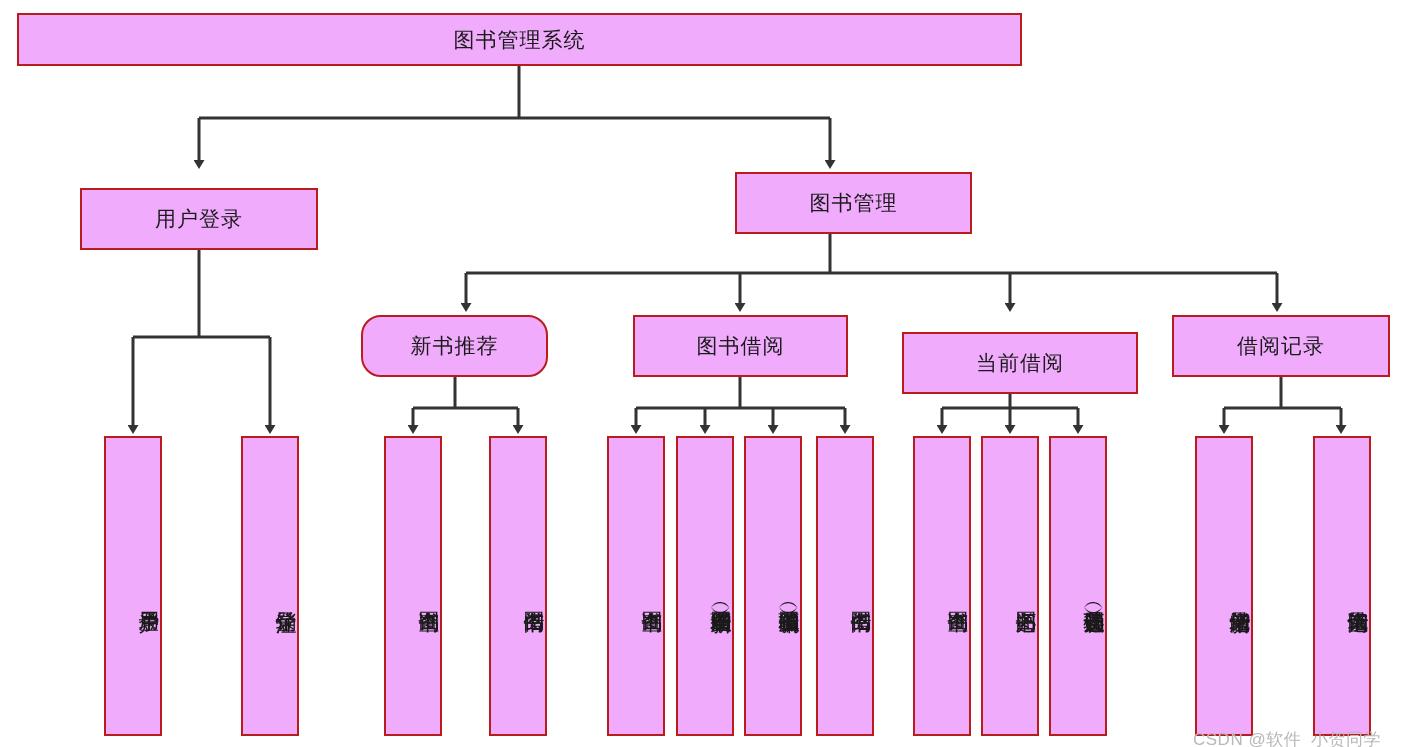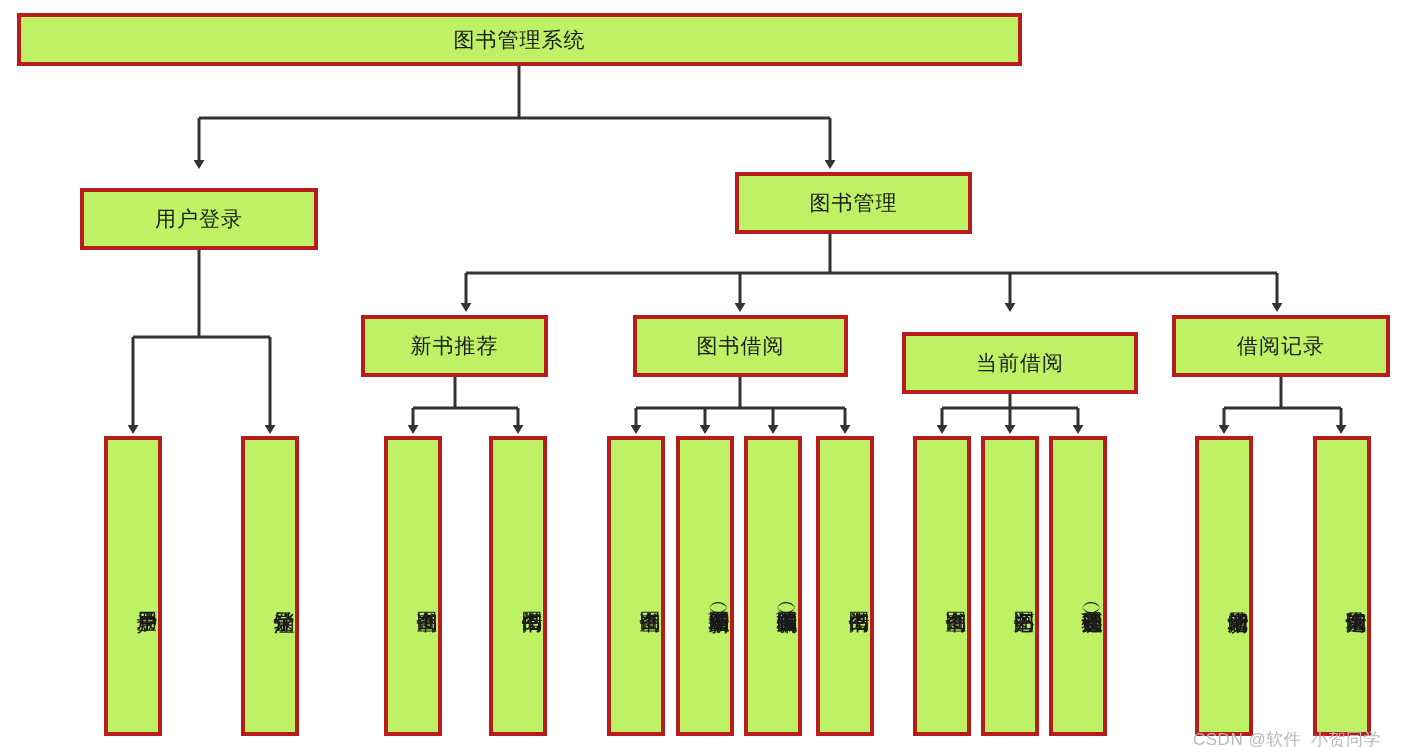--- a/index.html
+++ b/index.html
@@ -22,22 +22,22 @@
     position: absolute;
     left: 0;
     top: 0;
     width: 1405px;
     height: 747px;
     pointer-events: none;
   }
   .node {
     position: absolute;
     box-sizing: border-box;
-    border: 4px solid #b91c1c;
-    background: #bef264;
+    border: 2px solid #b91c1c;
+    background: #f0abfc;
     display: flex;
     align-items: center;
     justify-content: center;
     color: #1a1a1a;
     z-index: 2;
   }
   .node.horiz {
     font-size: 21px;
     letter-spacing: 1px;
   }
@@ -136,21 +136,21 @@
     <span>图书管理系统</span>
   </div>
 
   <div class="node horiz" style="left:80px; top:188px; width:238px; height:62px;">
     <span>用户登录</span>
   </div>
   <div class="node horiz" style="left:711px; top:172px; width:237px; height:62px;margin-left:24px;">
     <span>图书管理</span>
   </div>
 
-  <div class="node horiz" style="left:361px; top:315px; width:187px; height:62px;">
+  <div class="node horiz" style="left:361px; top:315px; width:187px; height:62px;border-radius:20px;">
     <span>新书推荐</span>
   </div>
   <div class="node horiz" style="left:633px; top:315px; width:215px; height:62px;">
     <span>图书借阅</span>
   </div>
   <div class="node horiz" style="left:902px; top:332px; width:236px; height:62px;">
     <span>当前借阅</span>
   </div>
   <div class="node horiz" style="left:1172px; top:315px; width:218px; height:62px;">
     <span>借阅记录</span>

